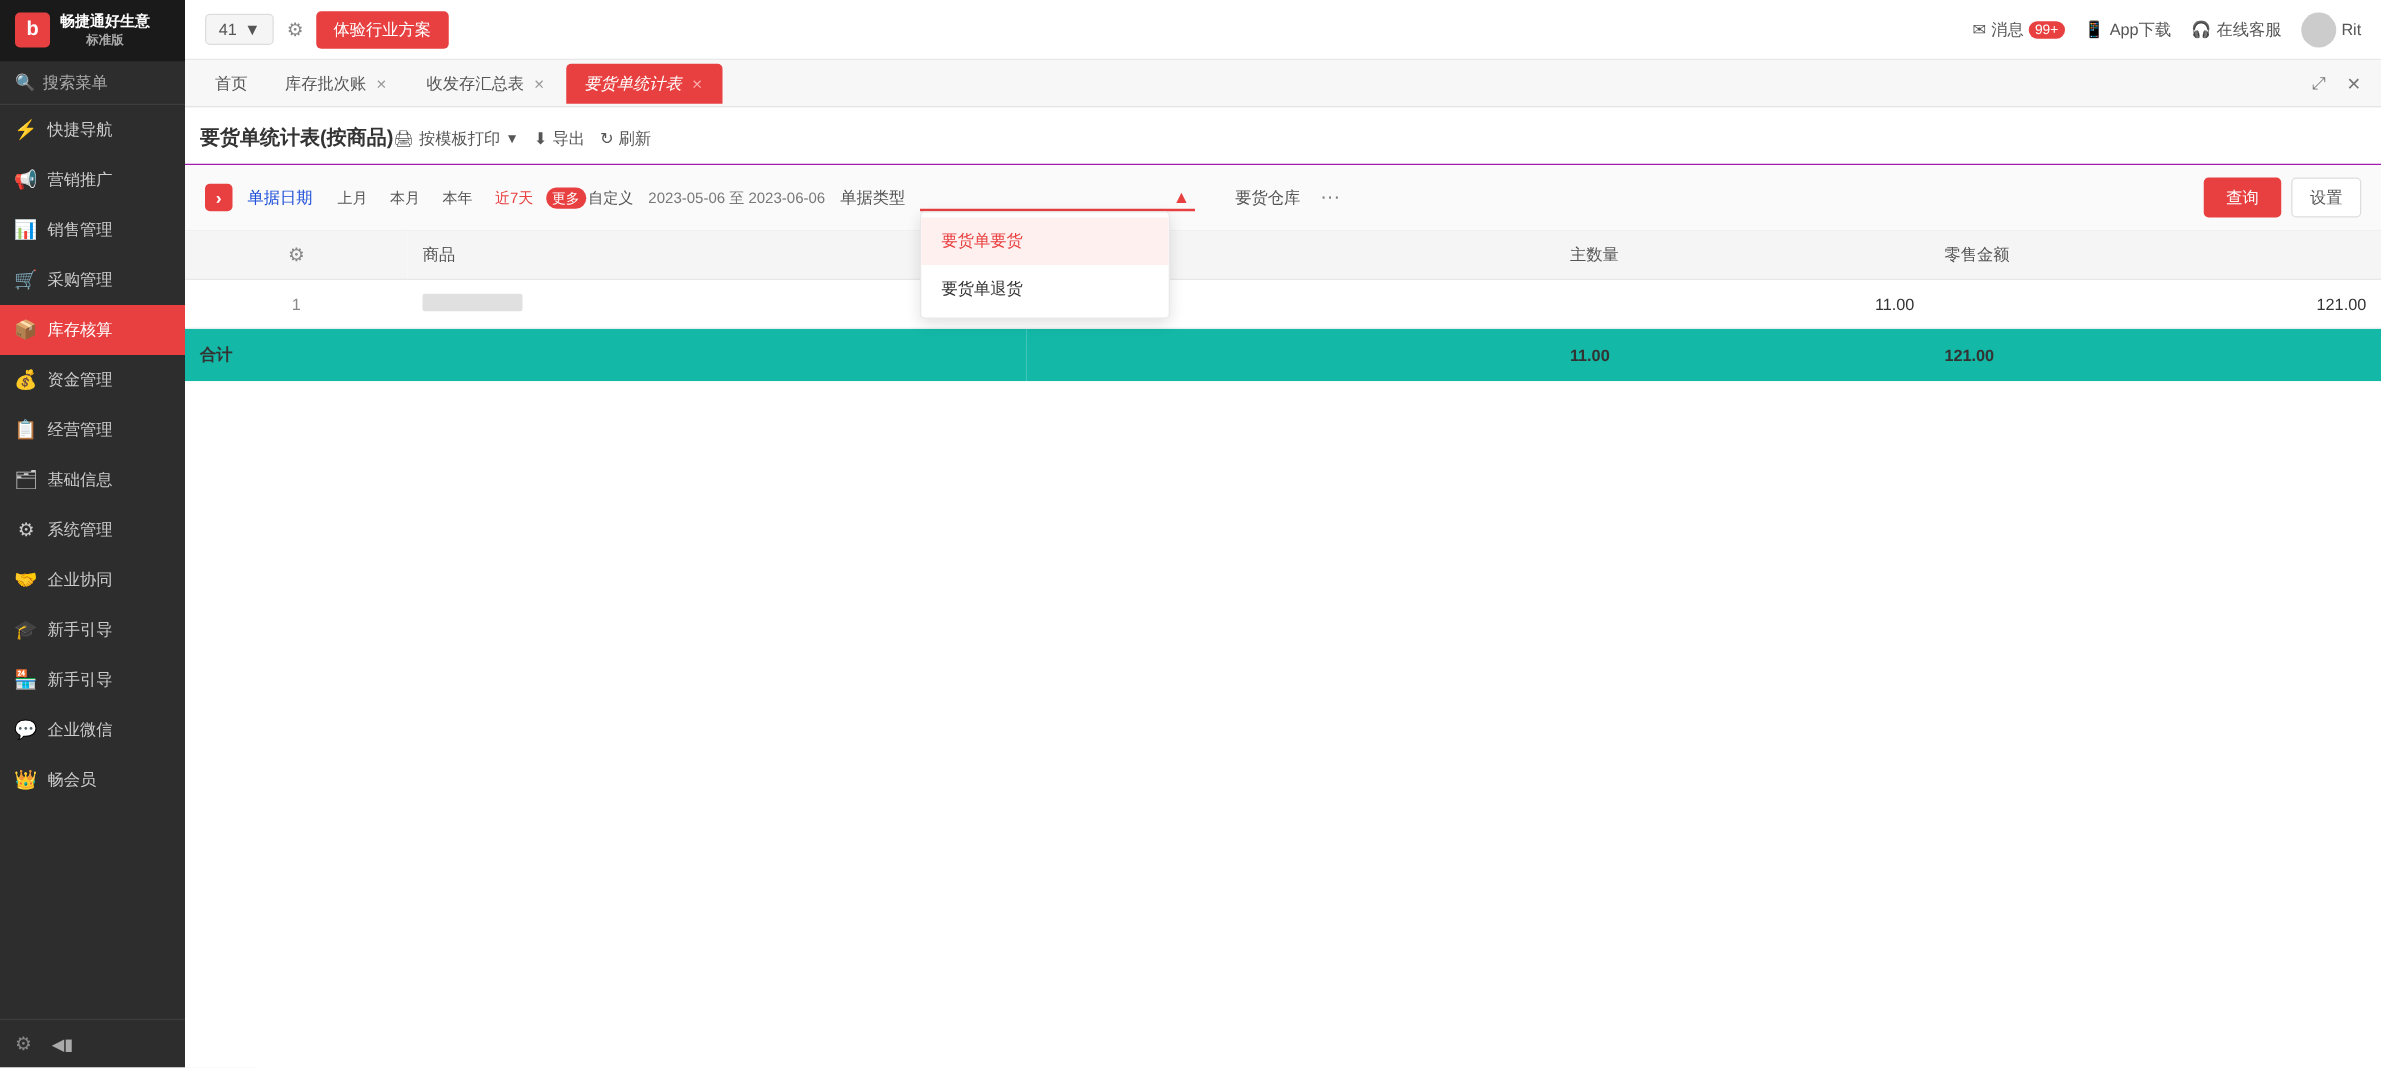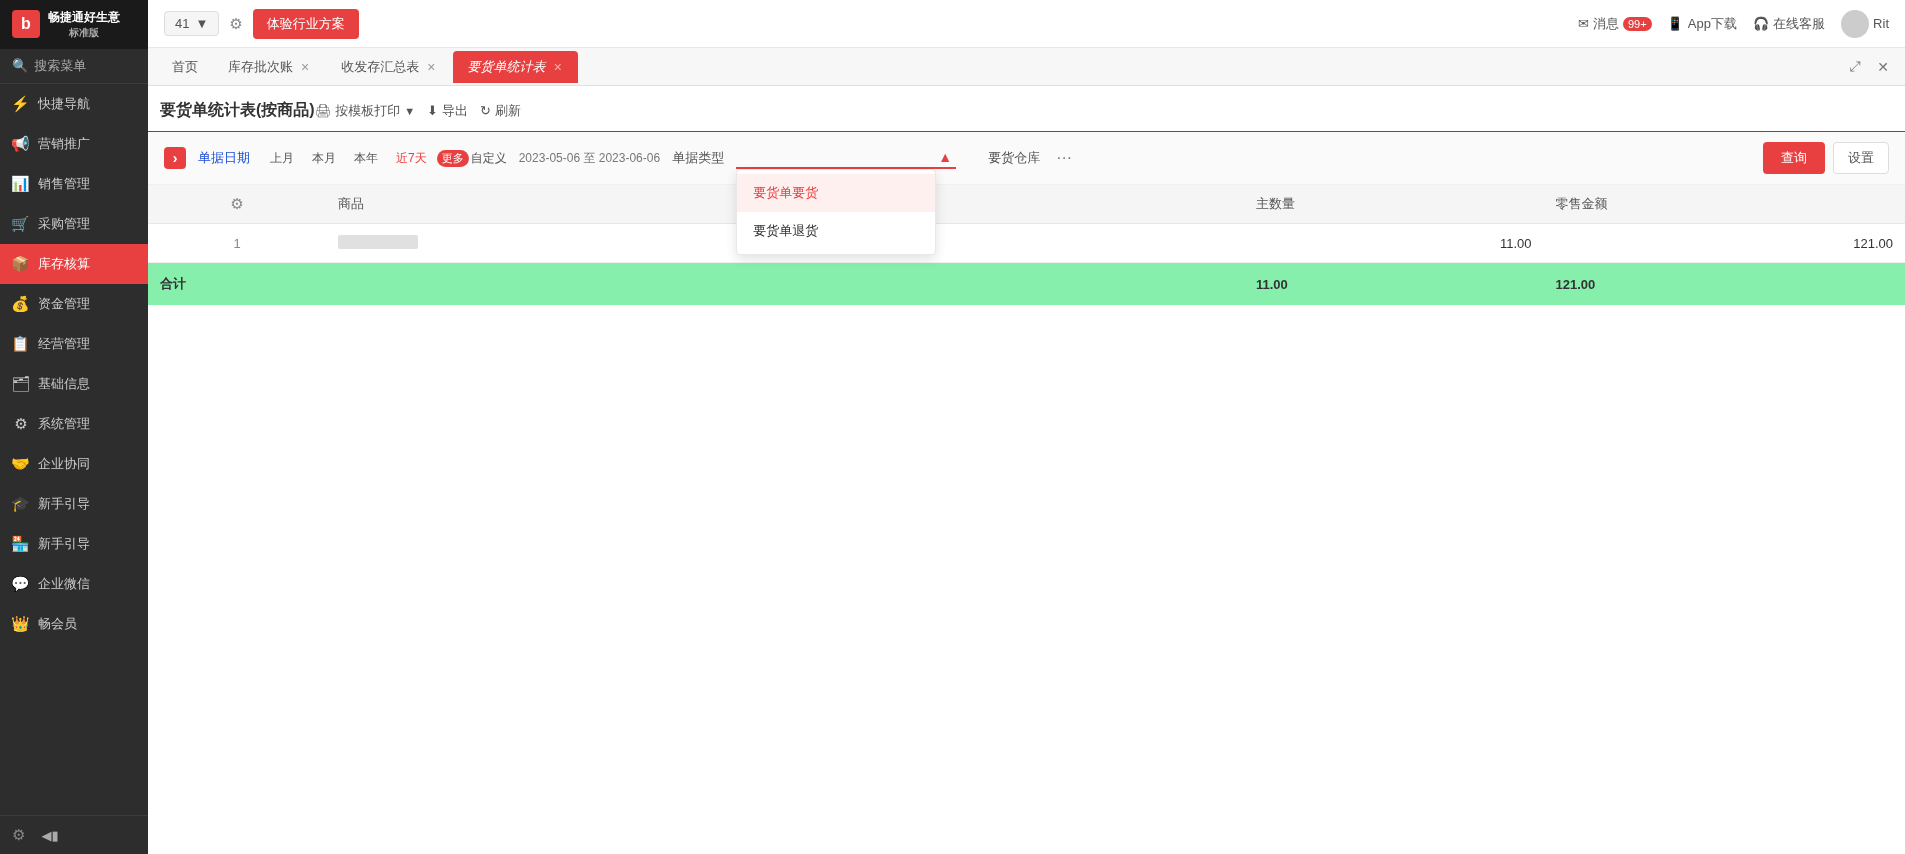--- a/index.html
+++ b/index.html
@@ -397,21 +397,21 @@
     thead th:first-child { text-align: center; }
     tbody td {
       padding: 10px 12px;
       border-bottom: 1px solid #f0f0f0;
       color: #333;
     }
     tbody td:first-child { text-align: center; color: #888; }
     tbody td.number { text-align: right; }
     tfoot td {
       padding: 12px 12px;
-      background: #86efac;
+      background: #14b8a6;
       font-weight: bold;
       color: #333;
       border-top: 1px solid #e8e8e8;
     }
     .settings-icon { color: #888; cursor: pointer; font-size: 15px; }
     .product-placeholder {
       display: inline-block;
       width: 80px;
       height: 14px;
       background: #e0e0e0;

